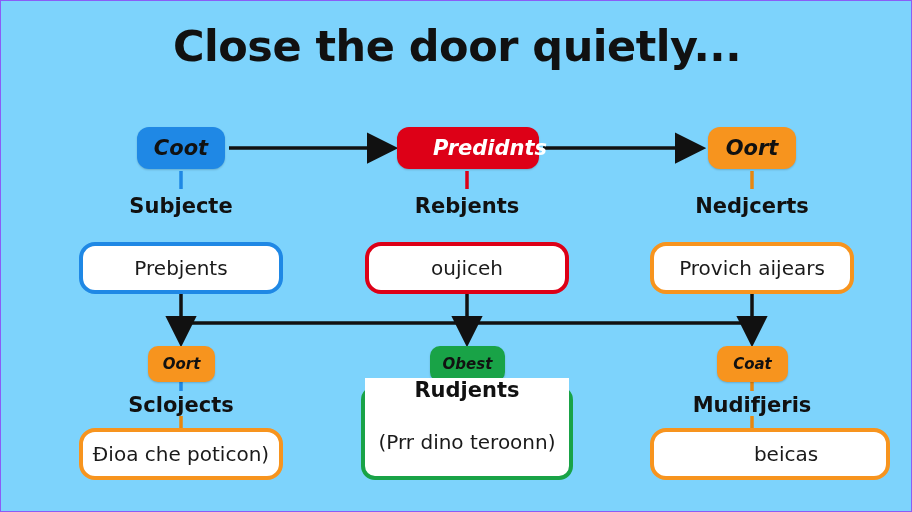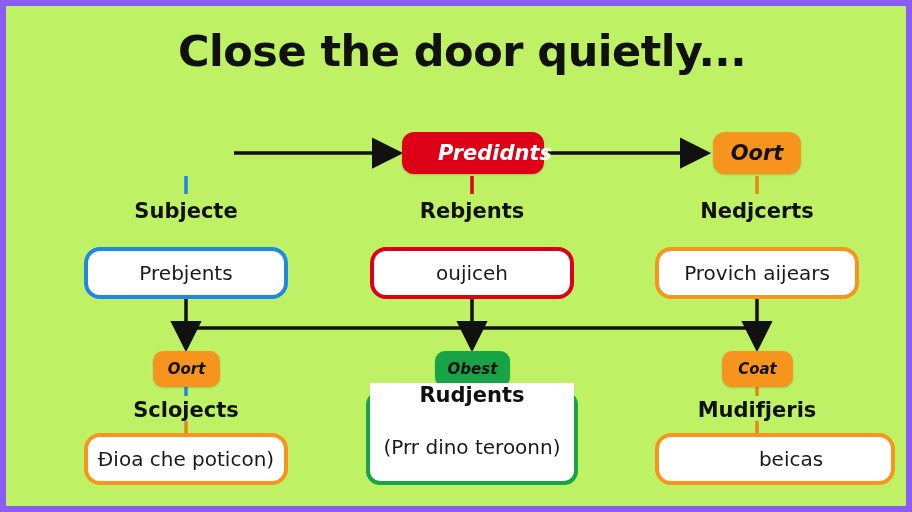--- a/index.html
+++ b/index.html
@@ -7,22 +7,22 @@
     padding: 0;
     background: #ffffff;
   }
   body {
     font-family: "DejaVu Sans", sans-serif;
   }
   .canvas {
     position: relative;
     width: 912px;
     height: 512px;
-    background: #bef264;
-    border: 6px solid #8b5cf6;
+    background: #7dd3fc;
+    border: 1px solid #8b5cf6;
     box-sizing: border-box;
     overflow: hidden;
   }
   .title {
     position: absolute;
     left: 0;
     top: 20px;
     width: 912px;
     text-align: center;
     font-size: 43px;
@@ -140,20 +140,23 @@
     <line x1="751" y1="322" x2="751" y2="341" stroke="#111111" stroke-width="3.5" marker-end="url(#arrowblack)"></line>
 
     <line x1="180" y1="381" x2="180" y2="390" stroke="#1f88e5" stroke-width="3.5"></line>
     <line x1="466" y1="381" x2="466" y2="390" stroke="#19a347" stroke-width="3.5"></line>
     <line x1="751" y1="381" x2="751" y2="390" stroke="#e8870f" stroke-width="3.5"></line>
 
     <line x1="180" y1="415" x2="180" y2="427" stroke="#e8870f" stroke-width="3.5"></line>
     <line x1="751" y1="415" x2="751" y2="427" stroke="#e8870f" stroke-width="3.5"></line>
   </svg>
 
+  <div class="badge" style="left:136px; top:126px; width:88px; background:#1f88e5; color:#111111;">
+    <span>Coot</span>
+  </div>
   <div class="caption" style="left:80px; top:193px; width:200px;">
     <span>Subjecte</span>
   </div>
 
   <div class="badge" style="left:396px; top:126px; width:142px; background:#dd0017; color:#ffffff;padding-left:44px;">
     <span>Predidnts</span>
   </div>
   <div class="caption" style="left:366px; top:193px; width:200px;">
     <span>Rebjents</span>
   </div>

